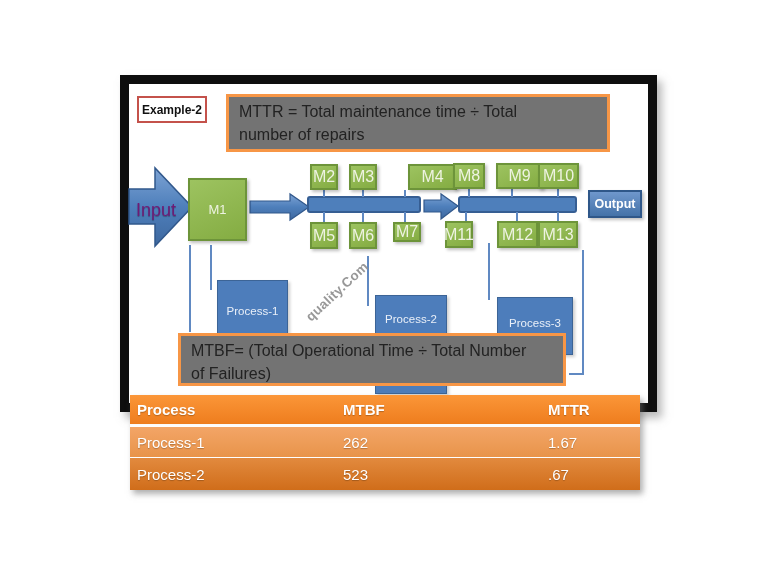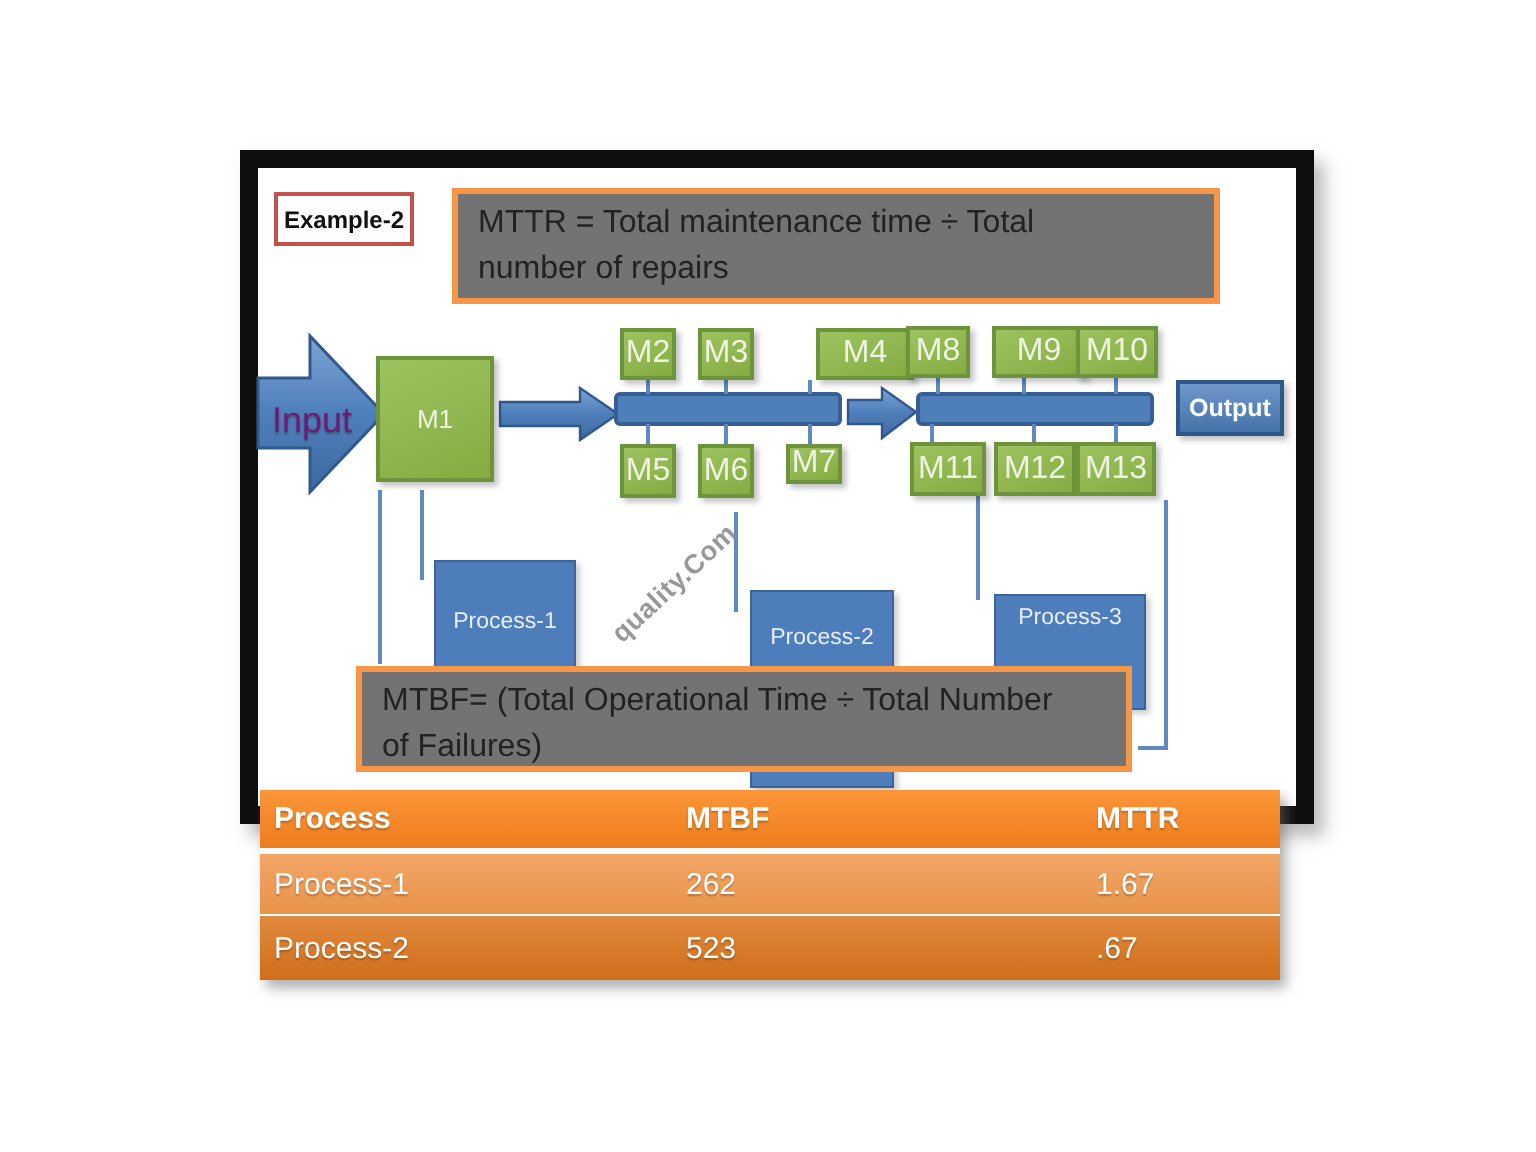--- a/index.html
+++ b/index.html
@@ -100,31 +100,31 @@
   <div class="abs mbox m1" style="left:188px;top:178px;width:59px;height:63px">M1</div>
   <div class="abs mbox" style="left:310px;top:164px;width:28px;height:26px">M2</div>
   <div class="abs mbox" style="left:349px;top:164px;width:28px;height:26px">M3</div>
   <div class="abs mbox" style="left:408px;top:164px;width:49px;height:26px">M4</div>
   <div class="abs mbox" style="left:310px;top:222px;width:28px;height:27px">M5</div>
   <div class="abs mbox" style="left:349px;top:222px;width:28px;height:27px">M6</div>
   <div class="abs mbox" style="left:393px;top:222px;width:28px;height:20px">M7</div>
   <div class="abs mbox" style="left:453px;top:163px;width:32px;height:26px">M8</div>
   <div class="abs mbox" style="left:496px;top:163px;width:47px;height:26px">M9</div>
   <div class="abs mbox" style="left:538px;top:163px;width:41px;height:26px">M10</div>
-  <div class="abs mbox" style="left:455px;top:221px;width:38px;height:27px">M11</div>
+  <div class="abs mbox" style="left:445px;top:221px;width:28px;height:27px">M11</div>
   <div class="abs mbox" style="left:497px;top:221px;width:41px;height:27px">M12</div>
   <div class="abs mbox" style="left:538px;top:221px;width:40px;height:27px">M13</div>
 
   <div class="abs outbox">Output</div>
 
   <div class="abs watermark">quality.Com</div>
 
   <div class="abs pbox" style="left:217px;top:280px;width:71px;height:63px;padding-top:24px">Process-1</div>
   <div class="abs pbox" style="left:375px;top:295px;width:72px;height:99px;padding-top:17px">Process-2</div>
-  <div class="abs pbox" style="left:497px;top:297px;width:76px;height:58px;padding-top:5px">Process-3</div>
+  <div class="abs pbox" style="left:497px;top:297px;width:76px;height:58px;padding-top:19px">Process-3</div>
 
   <div class="abs example-box">Example-2</div>
   <div class="abs formula-box mttr-box">
     <span class="fx">MTTR = Total maintenance time ÷ Total number of repairs</span>
   </div>
   <div class="abs formula-box mtbf-box">
     <span class="fx">MTBF= (Total Operational Time ÷ Total Number of Failures)</span>
   </div>
 
   <div class="abs rtable">

